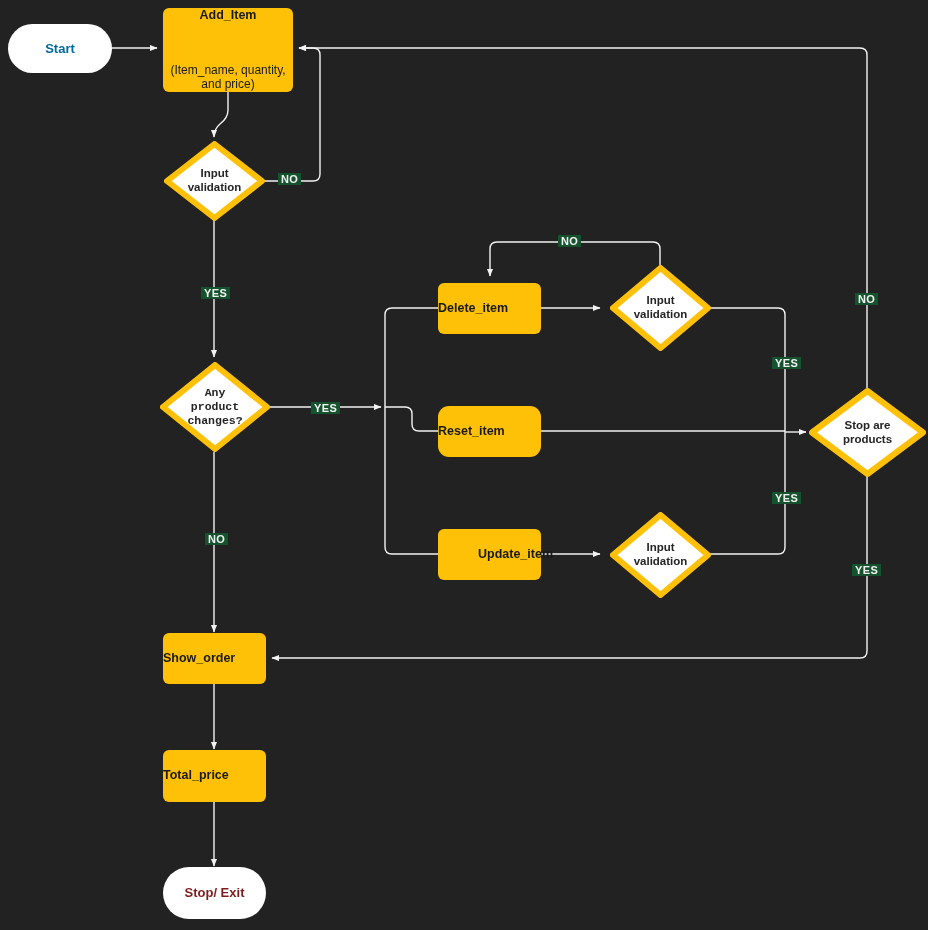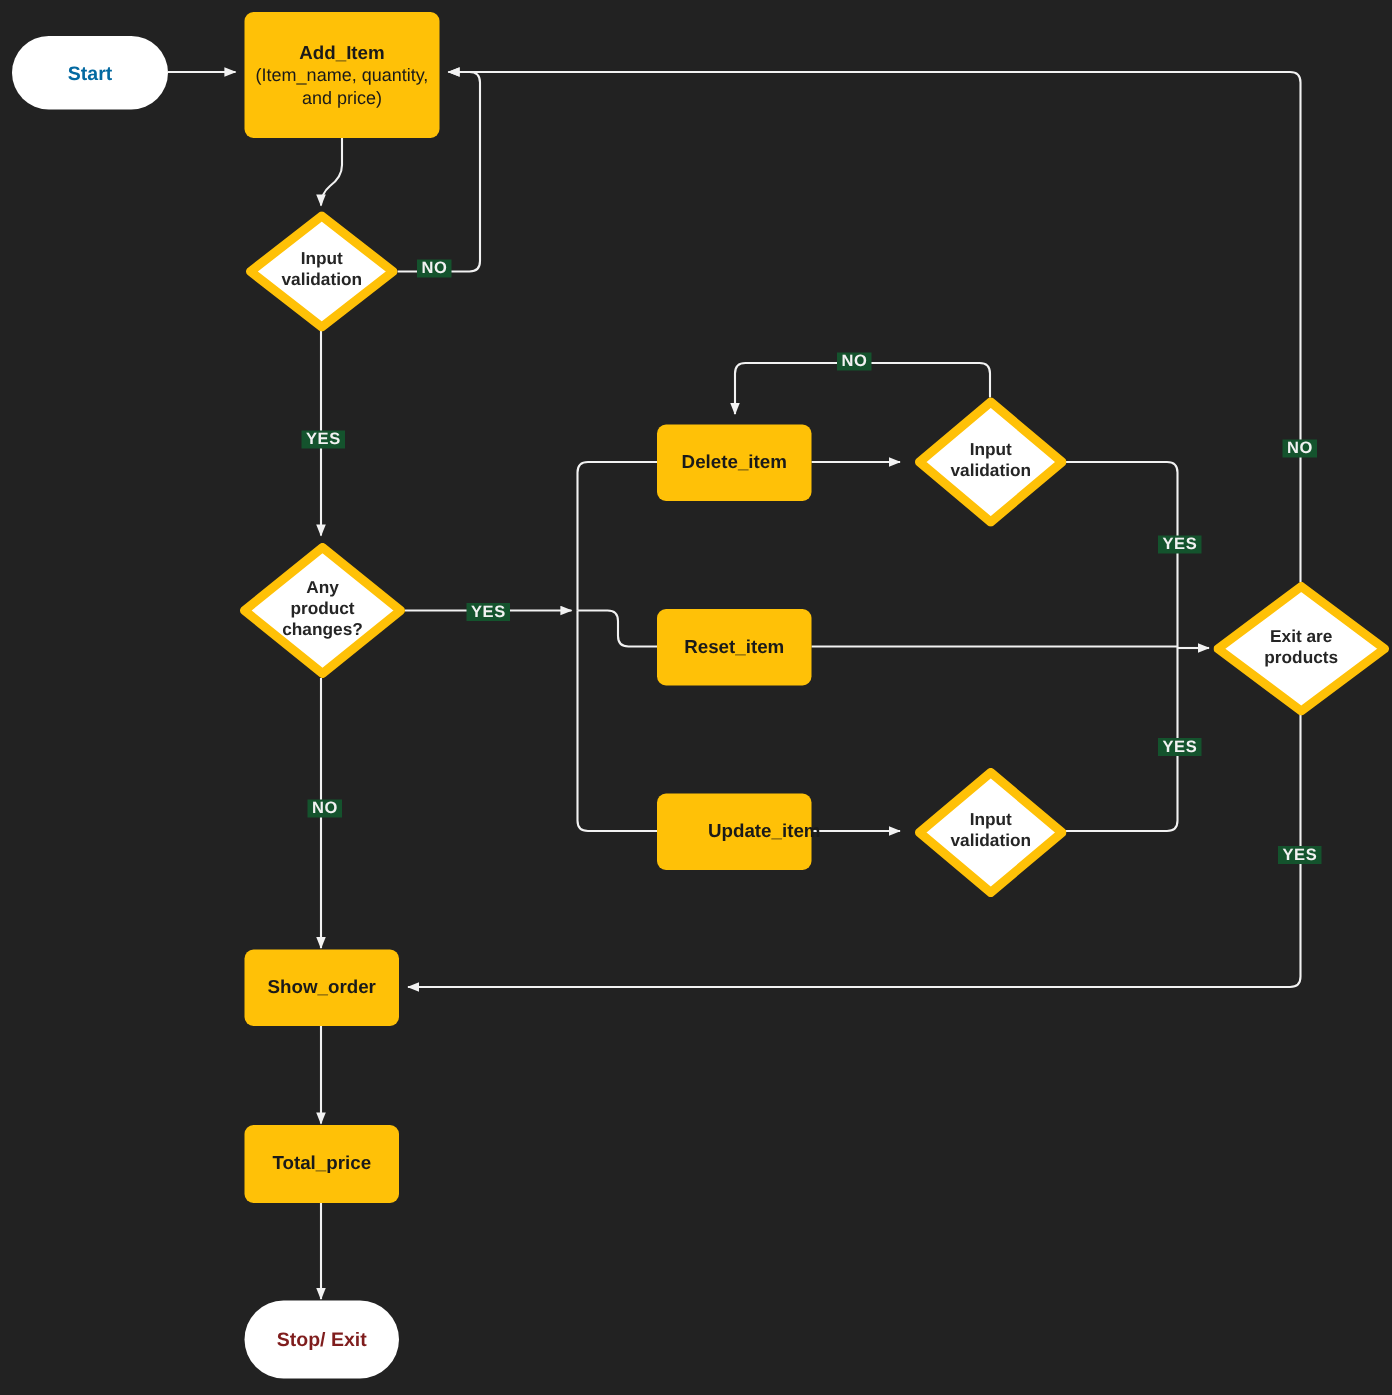--- a/index.html
+++ b/index.html
@@ -34,20 +34,21 @@
     justify-content: center;
     text-align: center;
     font-weight: bold;
     line-height: 1.22;
   }
   .node-process {
     background: #FFC107;
     color: #1a1a1a;
     border-radius: 6px;
     font-size: 12.5px;
+    justify-content: space-between;
   }
   .node-process .sub {
     font-weight: normal;
     font-size: 12px;
   }
   .node-terminal {
     background: #ffffff;
     border-radius: 30px;
     font-size: 13px;
   }
@@ -150,36 +151,36 @@
   <div class="node node-decision" style="left:164px; top:141px; width:101px; height:80px;">
     <svg class="dia" viewBox="0 0 101 80">
       <polygon points="50.5,3 98,40 50.5,77 3,40" fill="#ffffff" stroke="#FFC107" stroke-width="6" stroke-linejoin="round"></polygon>
     </svg>
     <div class="dlabel">
       <div>Input</div>
       <div>validation</div>
     </div>
   </div>
 
-  <div class="node node-decision" style="left:160px; top:362px; width:110px; height:90px;">
+  <div class="node node-decision" style="left:160px; top:362px; width:110px; height:90px;font-family:Liberation Mono, monospace;">
     <svg class="dia" viewBox="0 0 110 90">
       <polygon points="55,3 107,45 55,87 3,45" fill="#ffffff" stroke="#FFC107" stroke-width="6" stroke-linejoin="round"></polygon>
     </svg>
     <div class="dlabel">
       <div>Any</div>
       <div>product</div>
       <div>changes?</div>
     </div>
   </div>
 
   <div class="node node-process" style="left:438px; top:283px; width:103px; height:51px;">
     <span>Delete_item</span>
   </div>
 
-  <div class="node node-process" style="left:438px; top:406px; width:103px; height:51px;">
+  <div class="node node-process" style="left:438px; top:406px; width:103px; height:51px;border-radius:11px;">
     <span>Reset_item</span>
   </div>
 
   <div class="node node-process" style="left:438px; top:529px; width:103px; height:51px;padding-left:40px;">
     <span>Update_item</span>
   </div>
 
   <div class="node node-decision" style="left:610px; top:265px; width:101px; height:86px;">
     <svg class="dia" viewBox="0 0 101 86">
       <polygon points="50.5,3 98,43 50.5,83 3,43" fill="#ffffff" stroke="#FFC107" stroke-width="6" stroke-linejoin="round"></polygon>
@@ -198,21 +199,21 @@
       <div>Input</div>
       <div>validation</div>
     </div>
   </div>
 
   <div class="node node-decision" style="left:809px; top:388px; width:117px; height:89px;">
     <svg class="dia" viewBox="0 0 117 89">
       <polygon points="58.5,3 114,44.5 58.5,86 3,44.5" fill="#ffffff" stroke="#FFC107" stroke-width="6" stroke-linejoin="round"></polygon>
     </svg>
     <div class="dlabel">
-      <div>Exit are</div>
+      <div>Stop are</div>
       <div>products</div>
     </div>
   </div>
 
   <div class="node node-process" style="left:163px; top:633px; width:103px; height:51px;">
     <span>Show_order</span>
   </div>
 
   <div class="node node-process" style="left:163px; top:750px; width:103px; height:52px;">
     <span>Total_price</span>

